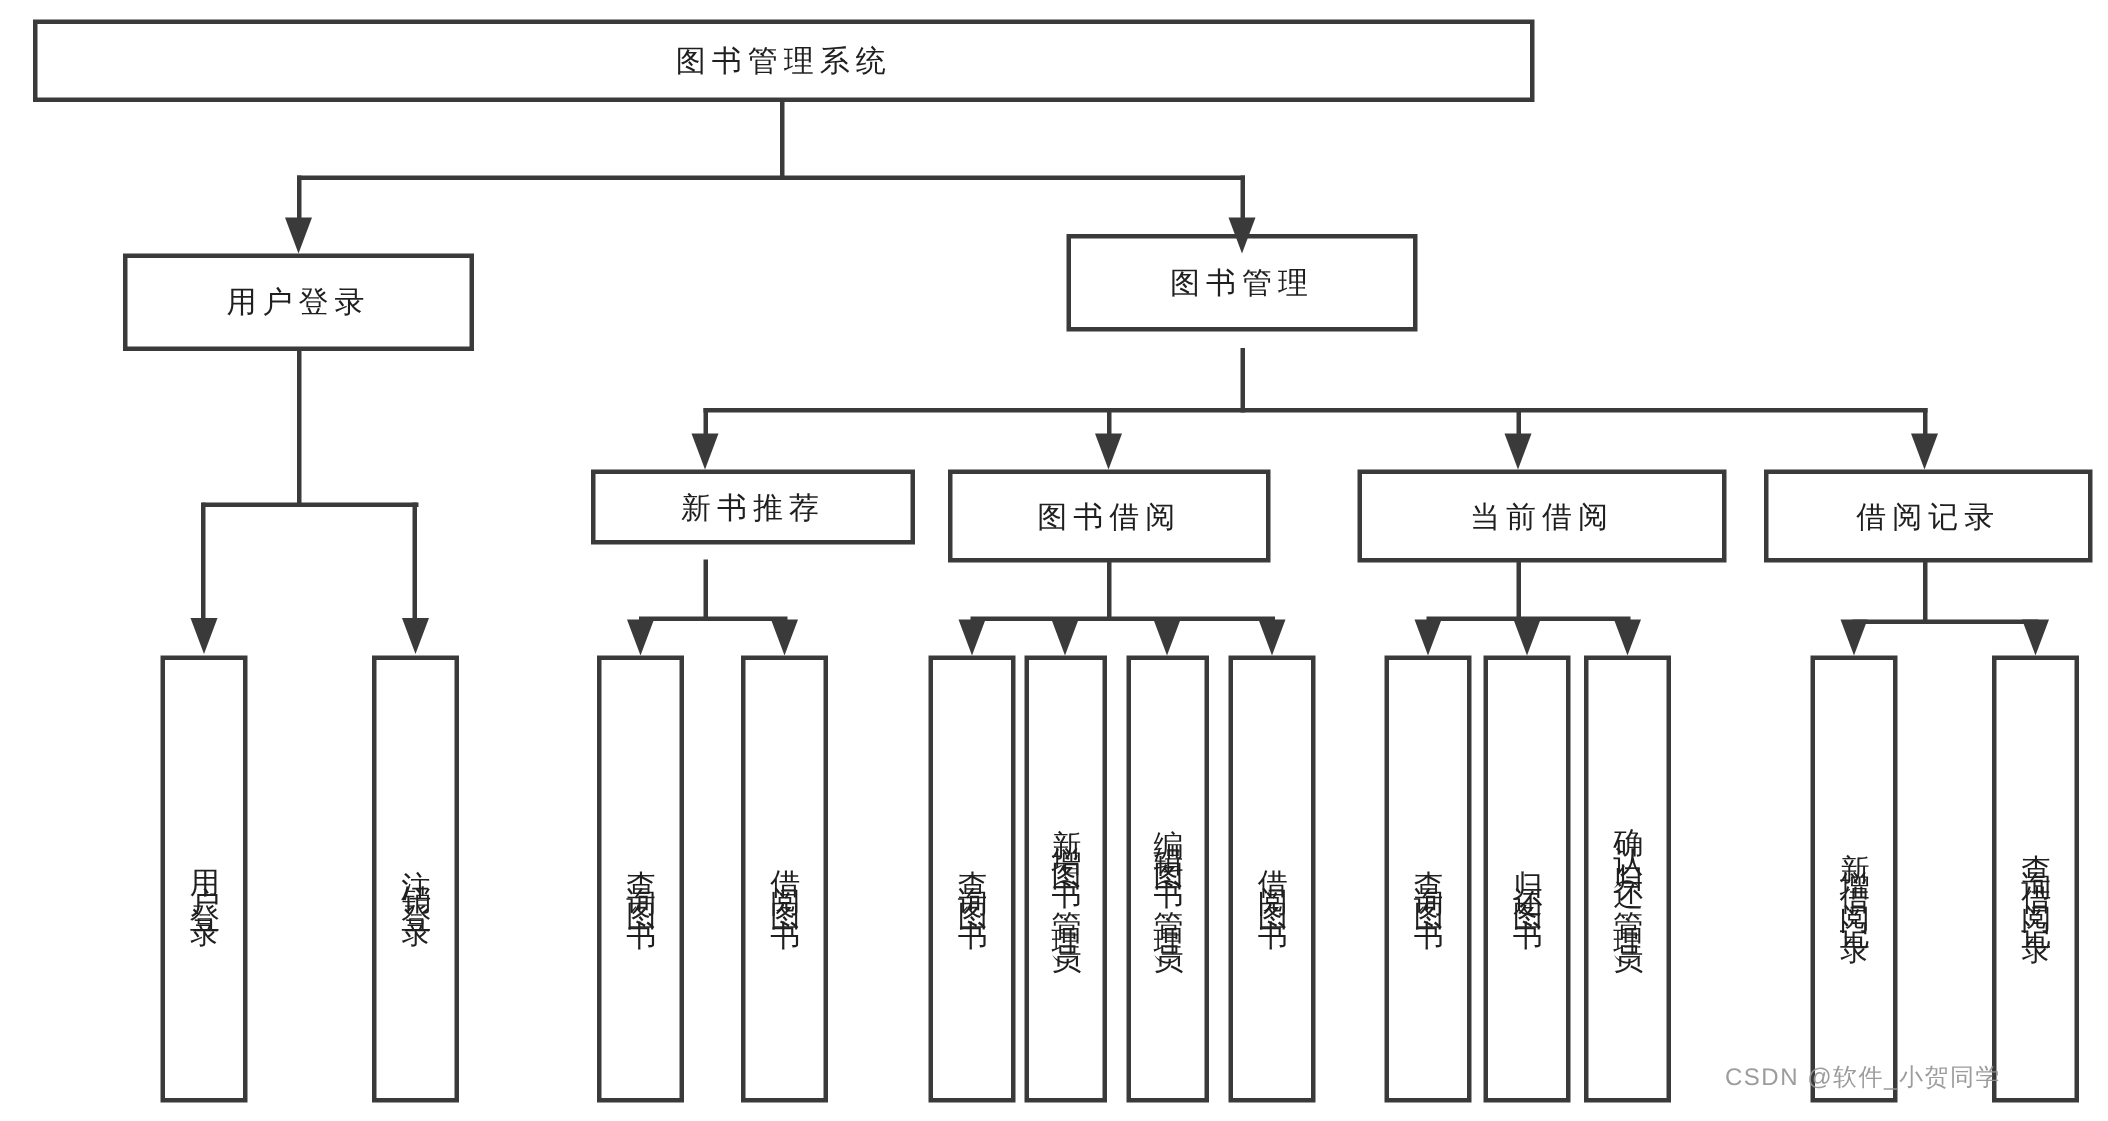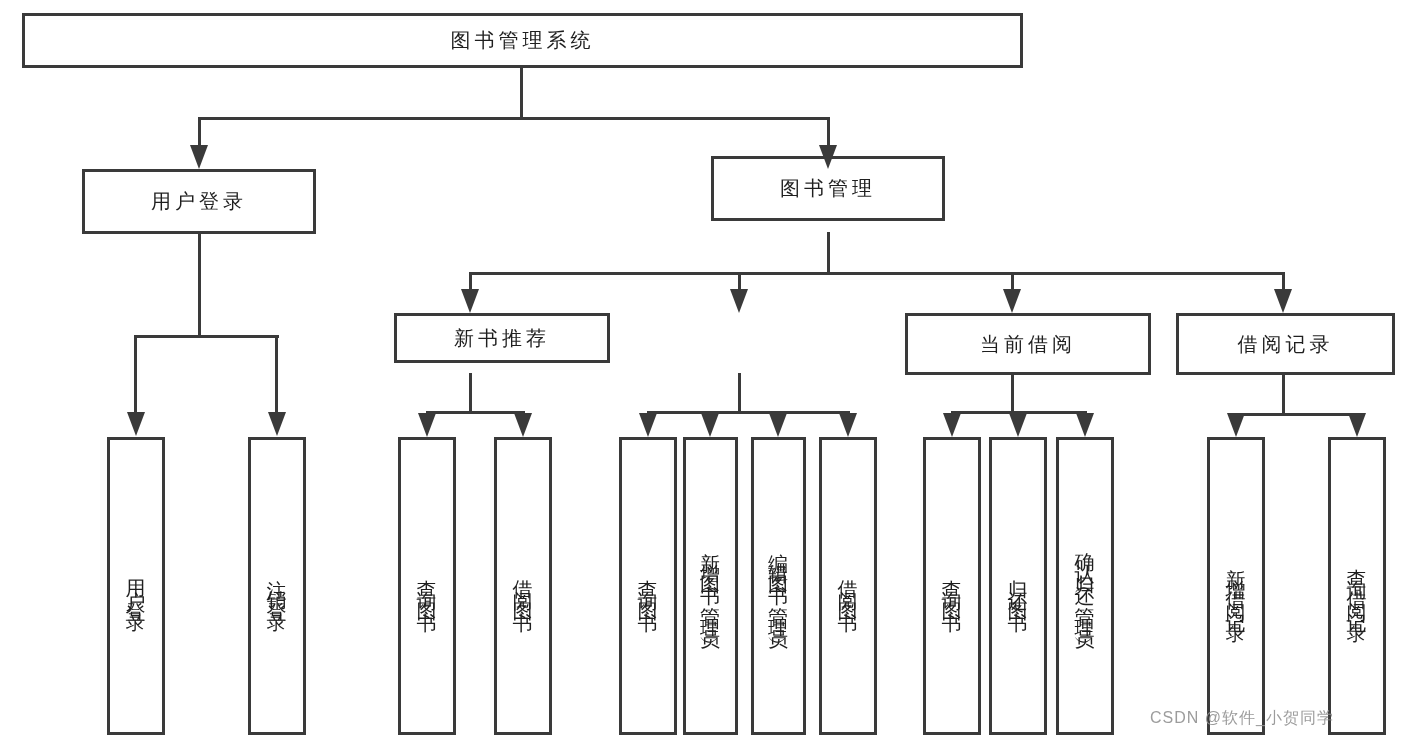--- a/index.html
+++ b/index.html
@@ -68,20 +68,21 @@
 <div class="canvas">
 
   <div class="box" style="left:22px; top:13px; width:1001px; height:55px;">图书管理系统</div>
 
   <div class="box" style="left:82px; top:169px; width:234px; height:65px;">用户登录</div>
 
   <div class="box" style="left:711px; top:156px; width:234px; height:65px;">图书管理</div>
 
   <div class="box" style="left:362px; top:313px; width:216px; height:50px;margin-left:32px;">新书推荐</div>
 
+  <div class="box" style="left:632px; top:313px; width:215px; height:62px;">图书借阅</div>
 
   <div class="box" style="left:905px; top:313px; width:246px; height:62px;">当前借阅</div>
 
   <div class="box" style="left:1176px; top:313px; width:219px; height:62px;">借阅记录</div>
 
   <div class="leaf" style="left:107px; top:437px; width:58px; height:298px;">
       <span>用户登录</span>
     </div>
   <div class="leaf" style="left:248px; top:437px; width:58px; height:298px;">
       <span>注销登录</span>

